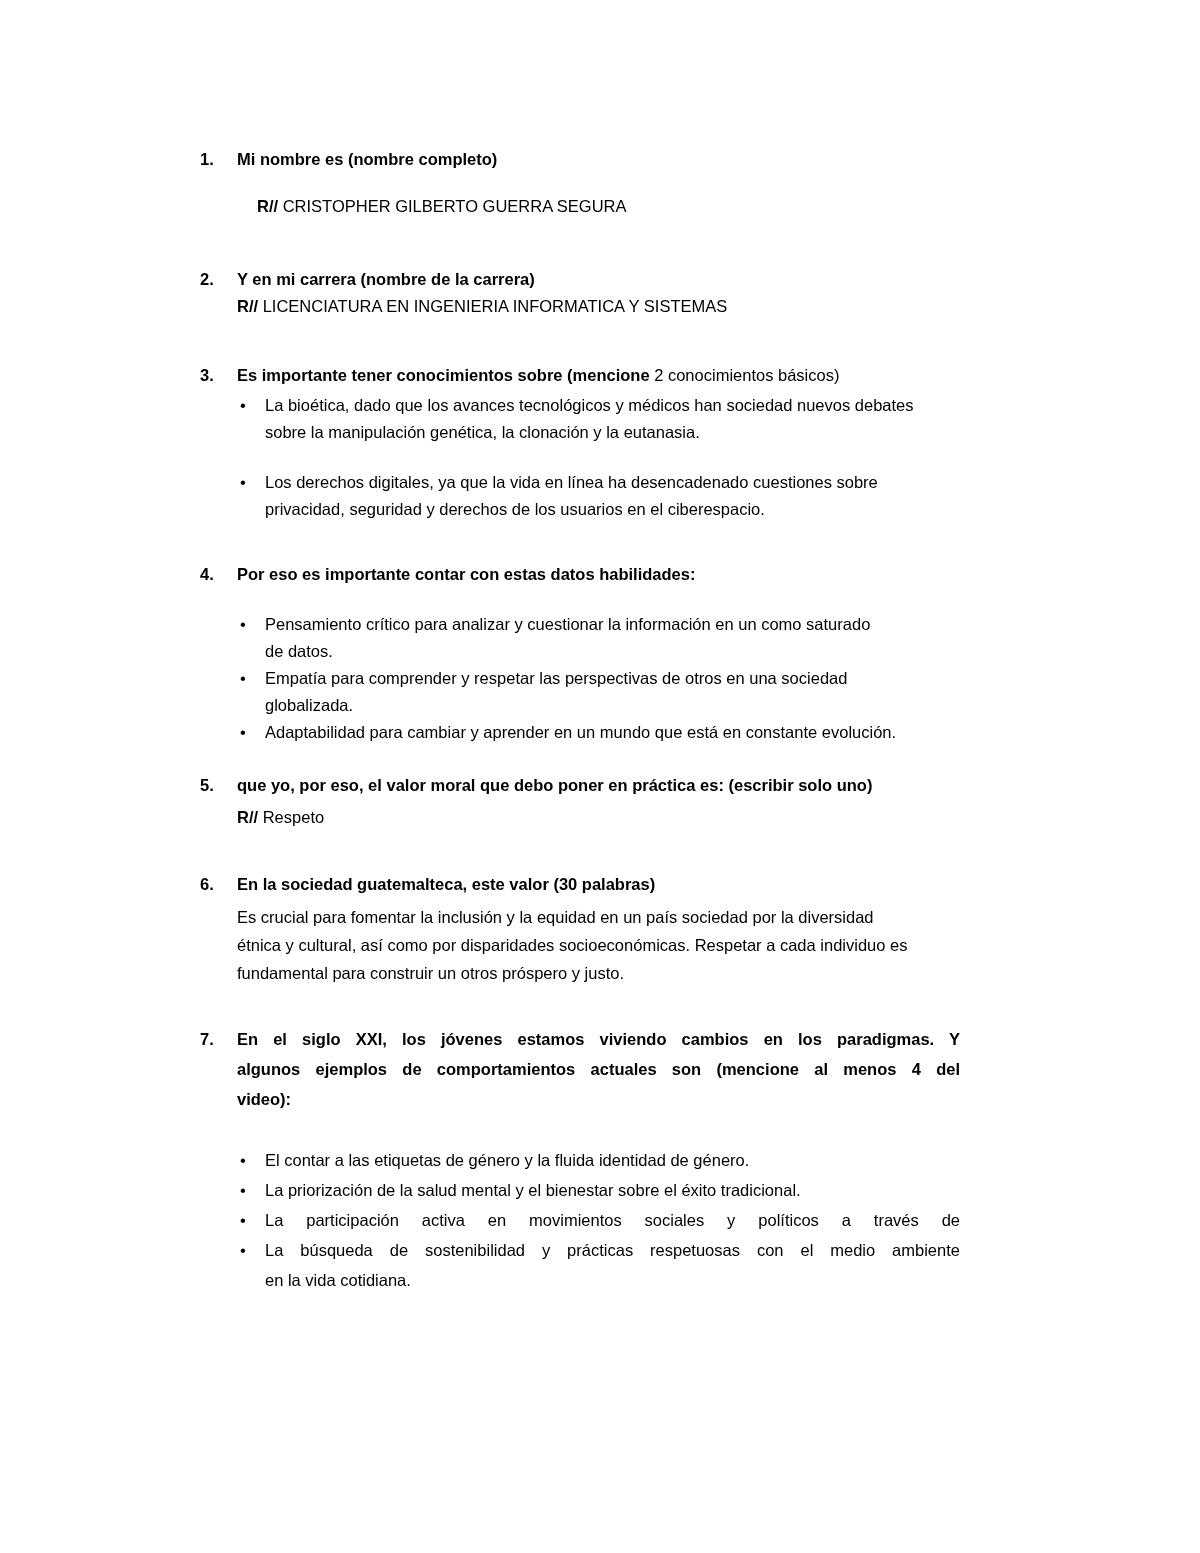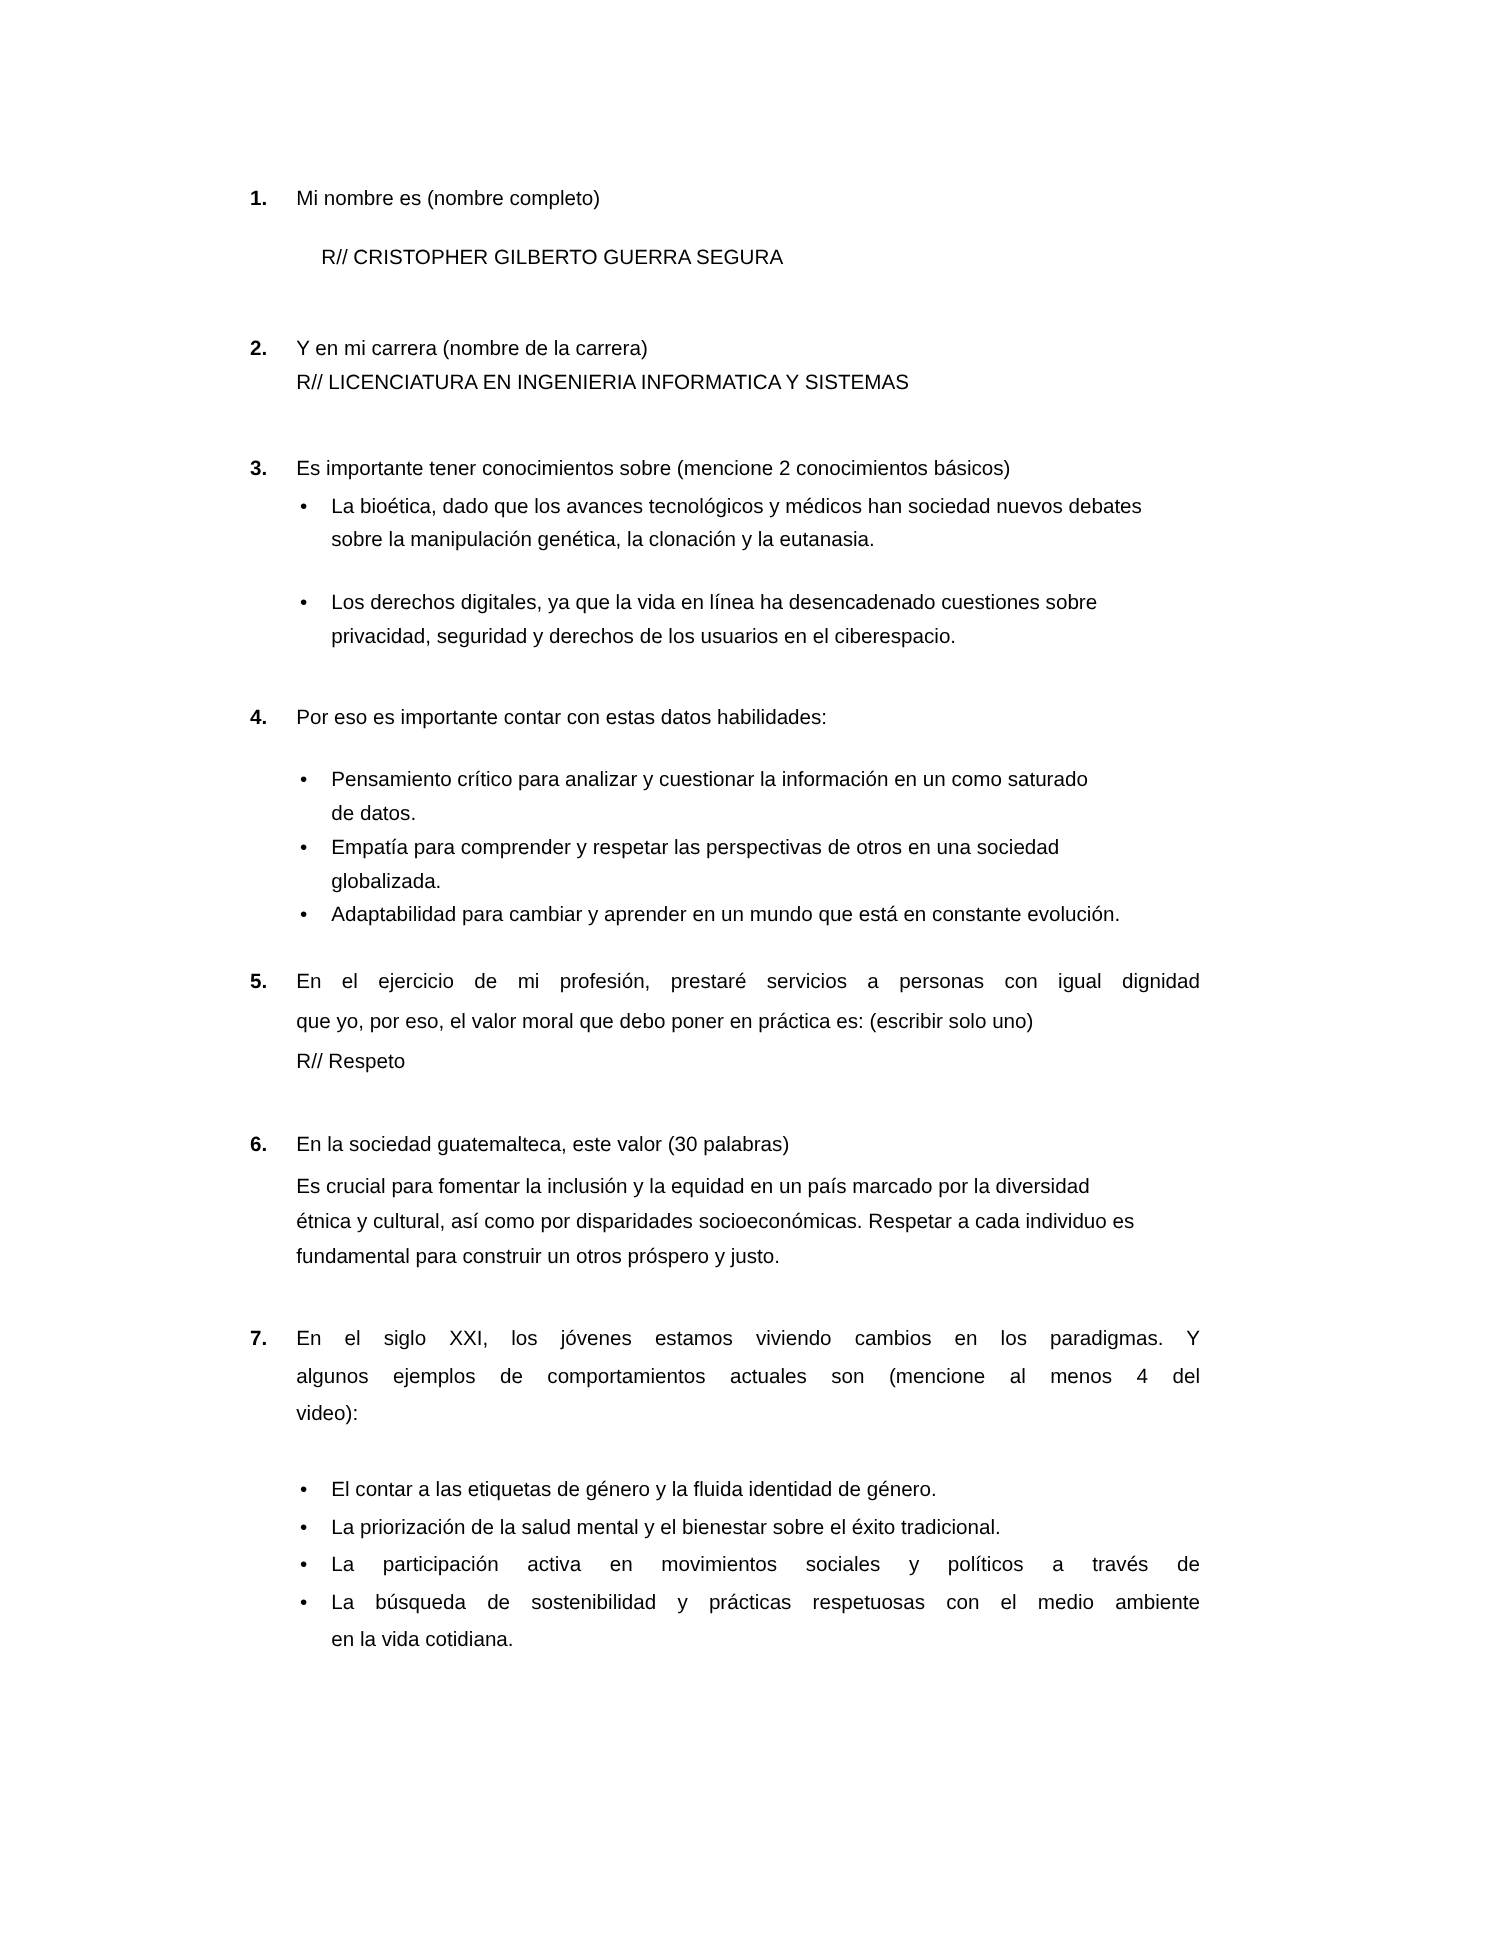--- a/index.html
+++ b/index.html
@@ -10,21 +10,21 @@
     background:#ffffff;
     color:#000000;
     font-family:"Liberation Sans","DejaVu Sans",sans-serif;
     font-size:16.5px;
     padding:146px 165px 0 200px;
     overflow:hidden;
   }
   .item{display:flex;line-height:27px;}
   .num{width:37px;flex:none;font-weight:700;}
   .body{flex:1;min-width:0;}
-  .b{font-weight:400;}
+  .b{font-weight:700;}
   .line{white-space:nowrap;}
   .stretch{
     white-space:normal;
     text-align:justify;
     text-align-last:justify;
   }
   .w-head{width:723px;}
   .w-bul{width:695px;}
   .bullet{display:flex;}
   .dot{width:28px;flex:none;padding-left:3px;box-sizing:border-box;}
@@ -113,32 +113,31 @@
             <div class="line">Adaptabilidad para cambiar y aprender en un mundo que está en constante evolución.</div>
           </div>
         </div>
       </div>
     </div>
   </div>
 
   <div class="item item-5">
     <div class="num">5.</div>
     <div class="body">
-      <div class="line b stretch w-head">En el ejercicio de mi profesión, prestaré servicios a personas con igual dignidad</div>
       <div class="line b">que yo, por eso, el valor moral que debo poner en práctica es: (escribir solo uno)</div>
       <div class="line answer"><span class="b">R//</span> <span>Respeto</span></div>
     </div>
   </div>
 
   <div class="item item-6">
     <div class="num">6.</div>
     <div class="body">
       <div class="line b">En la sociedad guatemalteca, este valor (30 palabras)</div>
       <div class="para">
-        <div class="line">Es crucial para fomentar la inclusión y la equidad en un país marcado por la diversidad</div>
+        <div class="line">Es crucial para fomentar la inclusión y la equidad en un país sociedad por la diversidad</div>
         <div class="line">étnica y cultural, así como por disparidades socioeconómicas. Respetar a cada individuo es</div>
         <div class="line">fundamental para construir un otros próspero y justo.</div>
       </div>
     </div>
   </div>
 
   <div class="item item-7">
     <div class="num">7.</div>
     <div class="body">
       <div class="line b stretch w-head">En el siglo XXI, los jóvenes estamos viviendo cambios en los paradigmas. Y</div>

